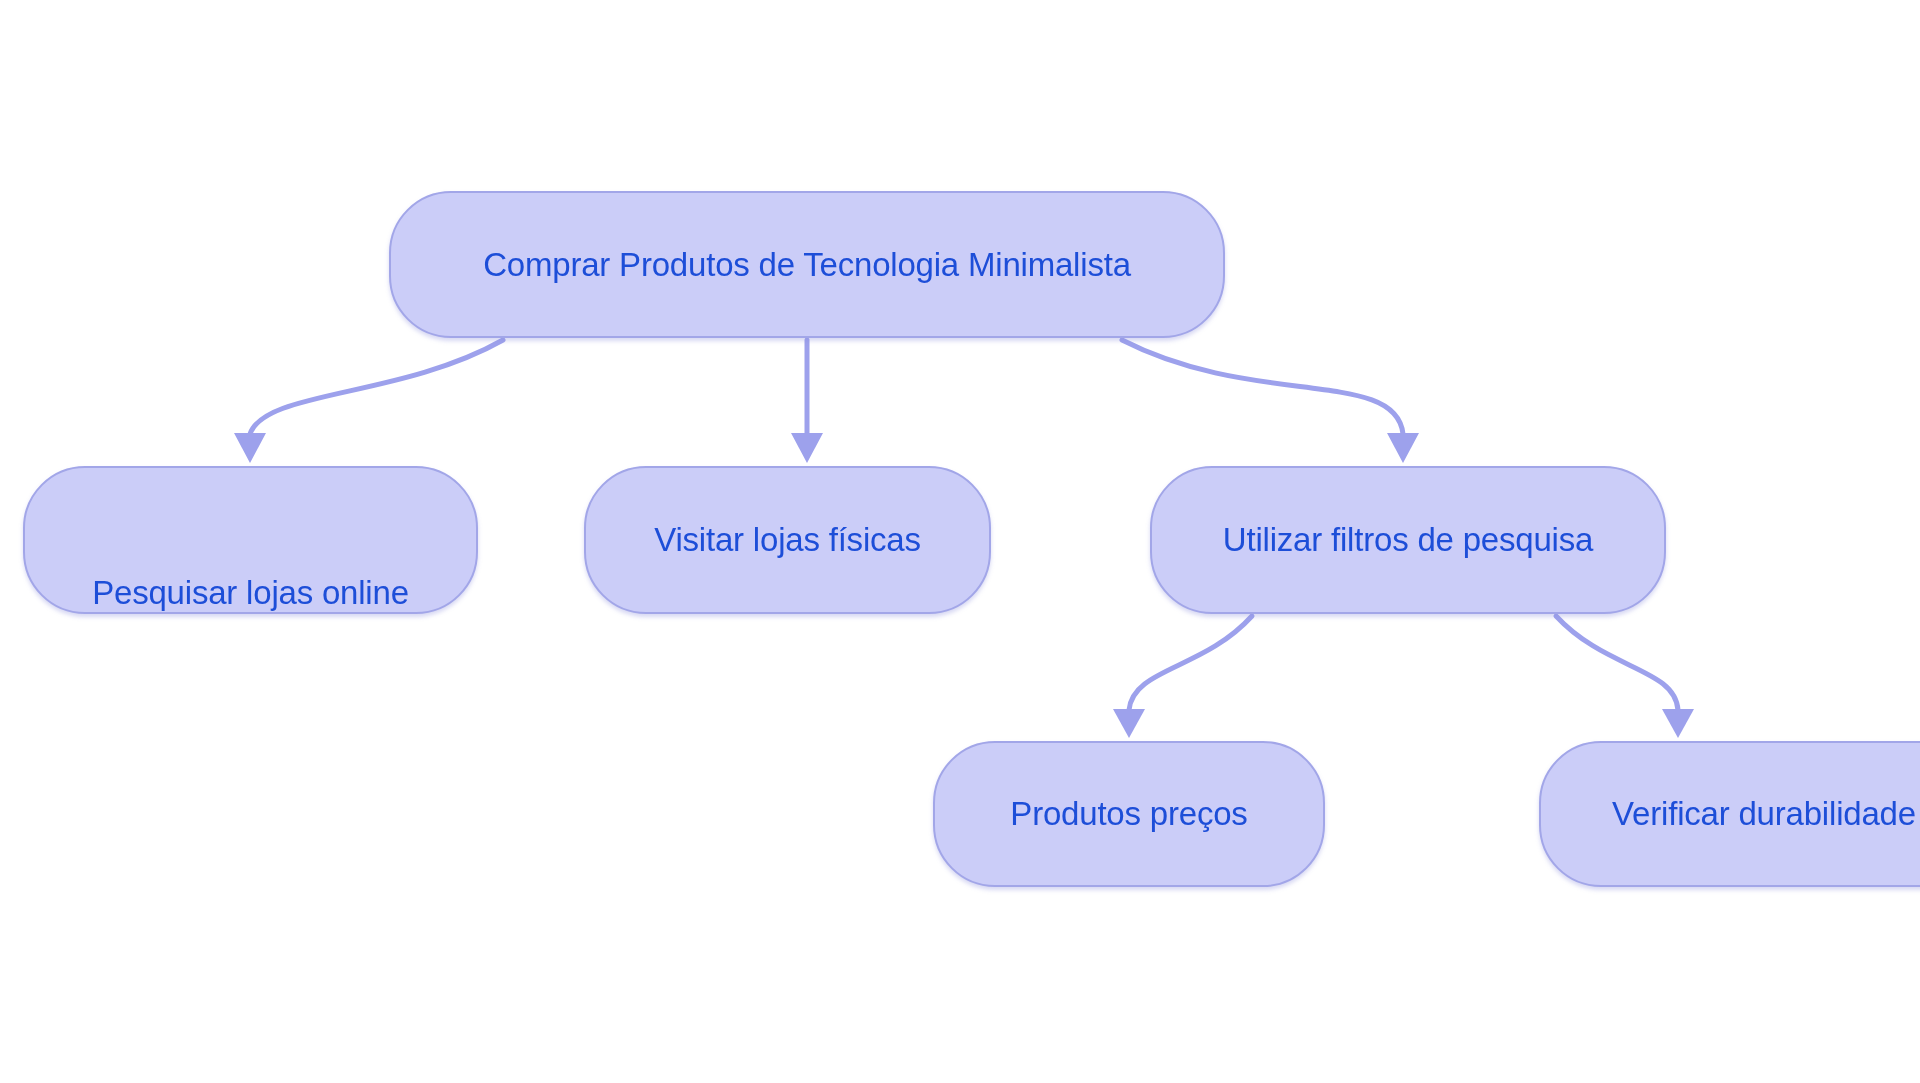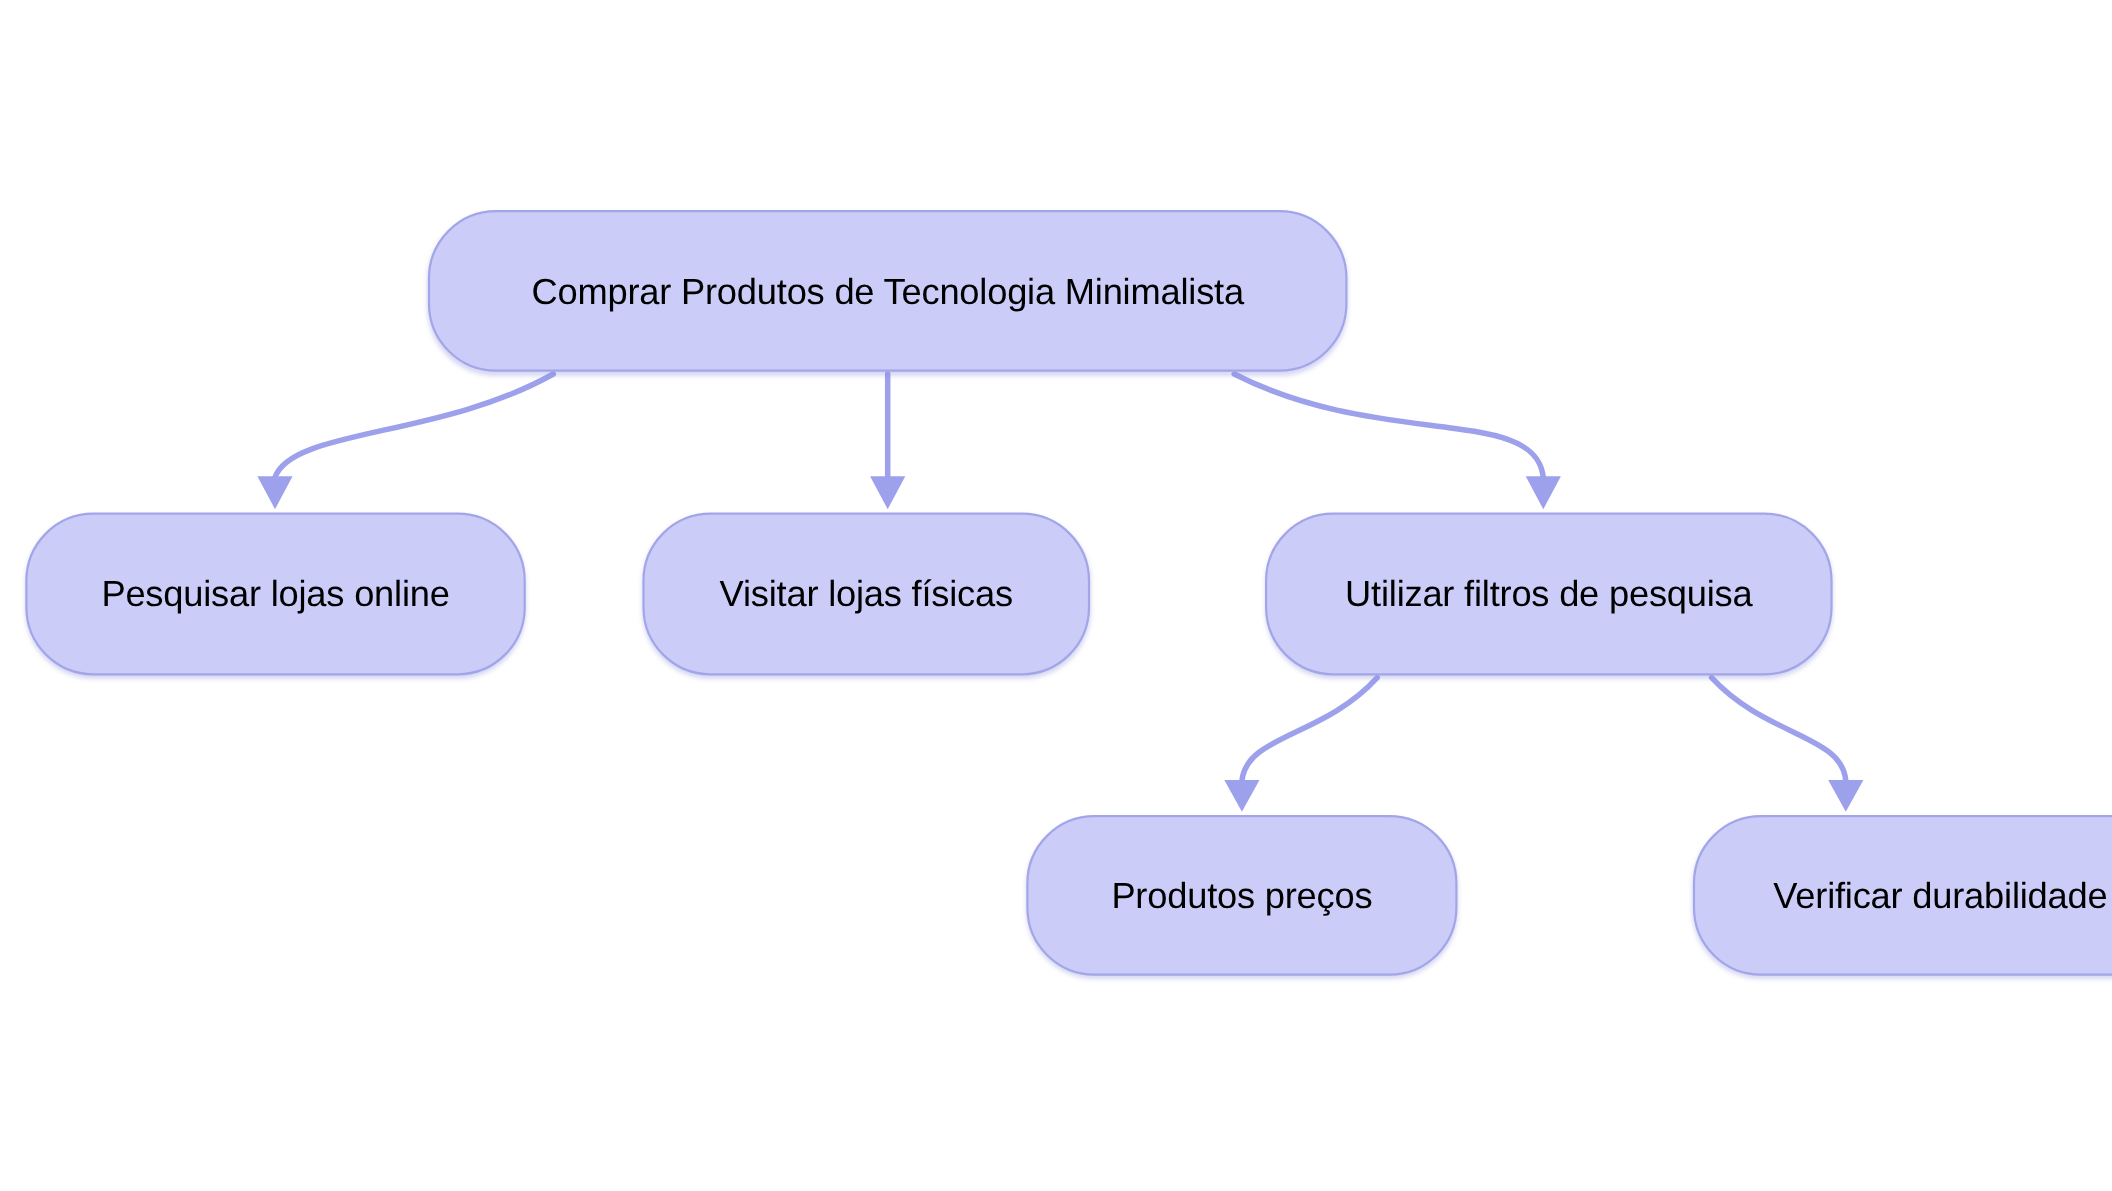--- a/index.html
+++ b/index.html
@@ -33,28 +33,28 @@
   .node {
     position: absolute;
     box-sizing: border-box;
     background: #cbcdf8;
     border: 2.5px solid #a2a6e8;
     border-radius: 62px;
     display: flex;
     align-items: center;
     justify-content: center;
     text-align: center;
-    color: #000000;
+    color: #1d4ed8;
     font-size: 33px;
     letter-spacing: -0.2px;
     box-shadow: 0 3px 4px rgba(140, 144, 220, 0.35);
   }
   
   .node-root        { left: 389px;  top: 191px; width: 836px; height: 147px; }
-  .node-online      { left: 23px;   top: 466px; width: 455px; height: 148px; }
+  .node-online      { left: 23px;   top: 466px; width: 455px; height: 148px; align-items: flex-end; }
   .node-fisicas     { left: 584px;  top: 466px; width: 407px; height: 148px; }
   .node-filtros     { left: 1150px; top: 466px; width: 516px; height: 148px; }
   .node-precos      { left: 933px;  top: 741px; width: 392px; height: 146px; }
   .node-durabilidade{ left: 1539px; top: 741px; width: 450px; height: 146px; }
 </style>
 </head>
 <body>
 
 <div class="stage">
 

